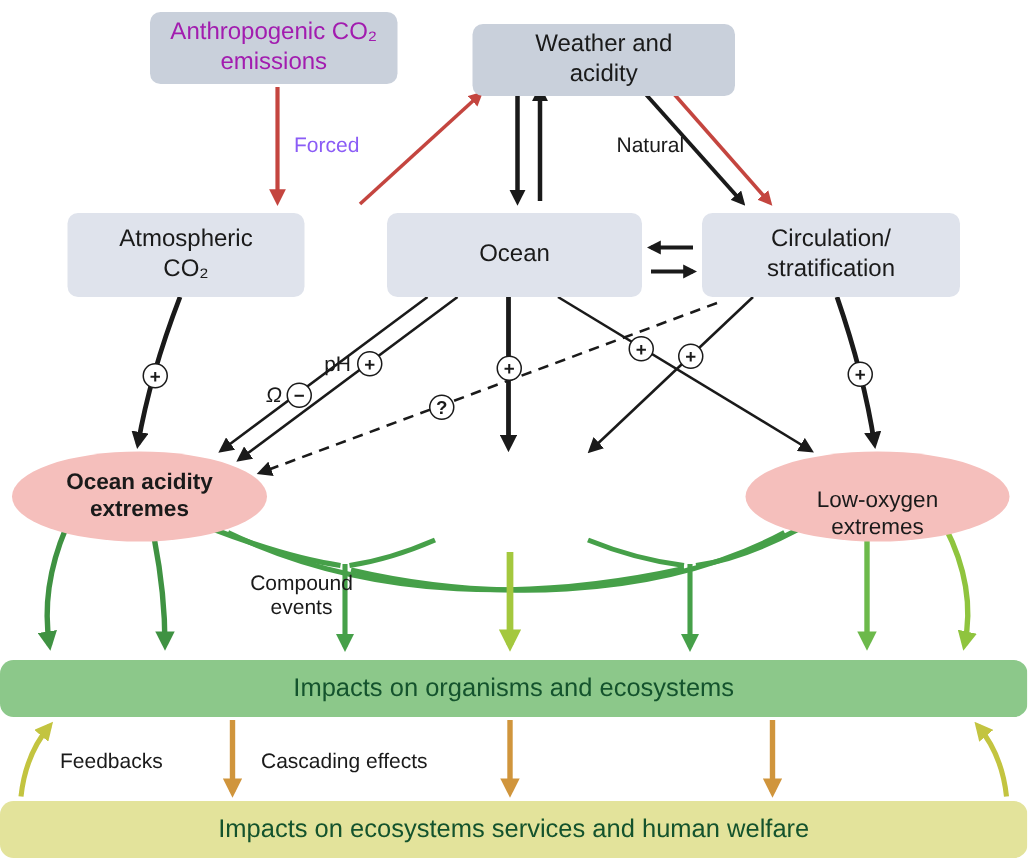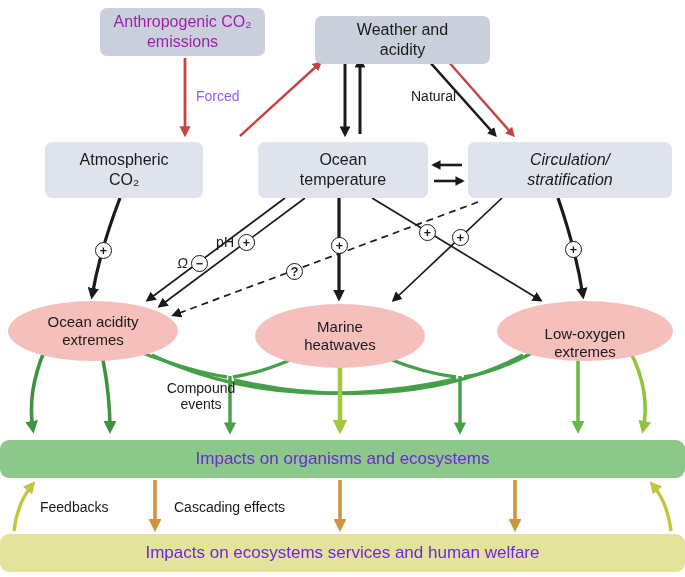--- a/index.html
+++ b/index.html
@@ -14,21 +14,21 @@
   }
   .box.top{background:#c9d0db;}
   .box.mid{background:#dfe3ec;}
   .box.pink{color:#a21caf;}
   .ellipse{
     position:absolute;display:flex;flex-direction:column;align-items:center;justify-content:center;
     background:#f5bfbc;border-radius:50%;font-size:15px;line-height:1.2;text-align:center;
   }
   .bar{
     position:absolute;left:0;width:685px;height:38px;border-radius:9px;
-    display:flex;align-items:center;justify-content:center;font-size:17px;color:#6d28d9;
+    display:flex;align-items:center;justify-content:center;font-size:17px;color:#14532d;
   }
   .bar.green{background:#8cc88a;top:440px;}
   .bar.yellow{background:#e3e39b;top:534px;}
   .lbl{position:absolute;font-size:14px;line-height:1.15;text-align:center;}
   .lbl.red{color:#8b5cf6;}
   .lbl.right{text-align:right;}
   .lbl.nowrap{white-space:nowrap;text-align:center;}
   .lbl.italic{font-style:italic;}
   .sym{
     position:absolute;width:17px;height:17px;border:1.4px solid #1a1a1a;border-radius:50%;
@@ -125,34 +125,29 @@
     <span>Weather and</span>
     <span>acidity</span>
   </div>
 
   <div class="box mid" style="left:45px;top:142px;width:158px;height:56px;">
     <span>Atmospheric</span>
     <span>CO₂</span>
   </div>
   <div class="box mid" style="left:258px;top:142px;width:170px;height:56px;">
     <span>Ocean</span>
-    <span>temperature</span>
   </div>
-  <div class="box mid" style="left:468px;top:142px;width:204px;height:56px;font-style:italic;">
+  <div class="box mid" style="left:468px;top:142px;width:172px;height:56px;">
     <span>Circulation/</span>
     <span>stratification</span>
   </div>
 
-  <div class="ellipse" style="left:8px;top:301px;width:170px;height:60px;">
+  <div class="ellipse" style="left:8px;top:301px;width:170px;height:60px;font-weight:bold;">
     <span>Ocean acidity</span>
     <span>extremes</span>
-  </div>
-  <div class="ellipse" style="left:255px;top:304px;width:170px;height:64px;">
-    <span>Marine</span>
-    <span>heatwaves</span>
   </div>
   <div class="ellipse" style="left:497px;top:301px;width:176px;height:60px;justify-content:flex-end;">
     <span>Low-oxygen</span>
     <span>extremes</span>
   </div>
 
   <div class="bar green">
     <span>Impacts on organisms and ecosystems</span>
   </div>
   <div class="bar yellow">

